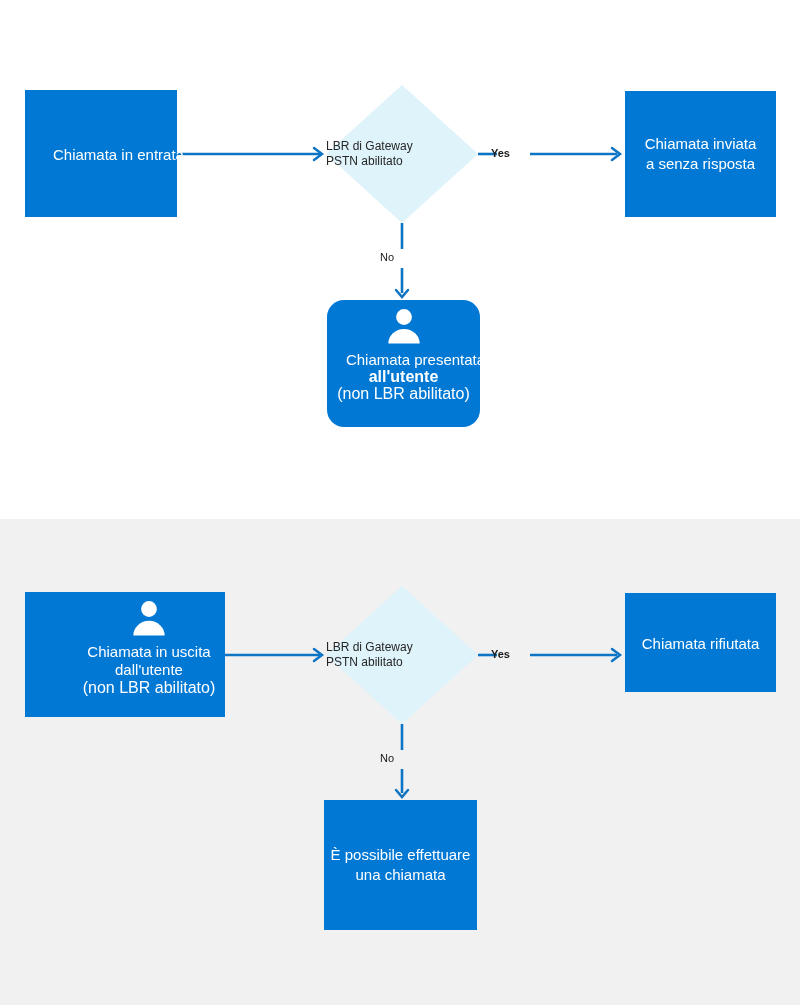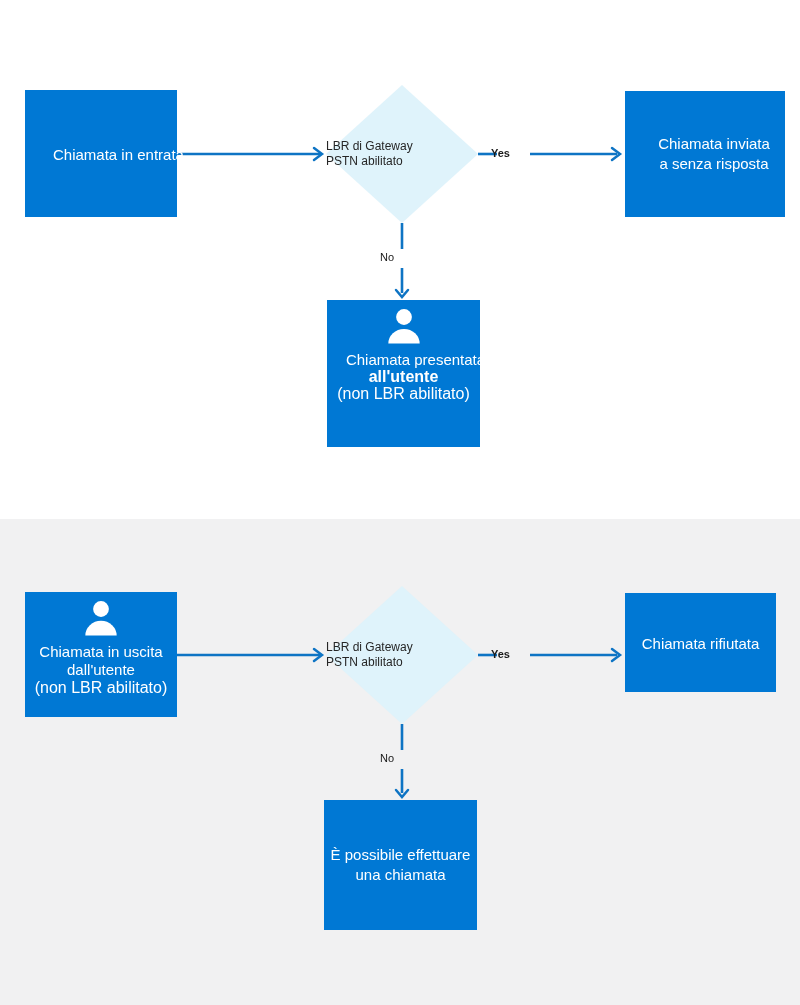--- a/index.html
+++ b/index.html
@@ -56,23 +56,23 @@
   .nowrap { white-space: nowrap; }
   .center { text-align: center; }
   .offset-r { transform: translateX(12px); }
   .line { line-height: 20px; }
   .l-big  { font-size: 15px; line-height: 18px; }
   .l-sm   { font-size: 16px; line-height: 16px; font-weight: bold; }
   .l-med  { font-size: 16px; line-height: 17px; }
 
   #box-t-start { left: 25px;  top: 90px;  width: 152px; height: 127px; }
   #box-t-start .label { position: absolute; top: 50%; transform: translateY(-50%); left: 28px; white-space: nowrap; }
-  #box-t-yes   { left: 625px; top: 91px;  width: 151px; height: 126px; padding-left: 9px; }
-  #box-t-no    { left: 327px; top: 300px; width: 153px; height: 147px; text-align: center; }
-  #box-b-start { left: 25px;  top: 592px; width: 152px; height: 125px; text-align: center; }
+  #box-t-yes   { left: 625px; top: 91px;  width: 151px; height: 126px; }
+  #box-t-no    { left: 327px; top: 300px; width: 153px; height: 127px; text-align: center; border-radius: 17px; }
+  #box-b-start { left: 25px;  top: 592px; width: 152px; height: 125px; text-align: center; padding-left: 48px; }
   #box-b-yes   { left: 625px; top: 593px; width: 151px; height: 99px; }
   #box-b-no    { left: 324px; top: 800px; width: 153px; height: 130px; }
 
   .person-icon { display: block; margin: 8px auto 0 auto; }
 
   .diamond-text {
     position: absolute;
     width: 152px;
     text-align: left;
     font-size: 12px;

